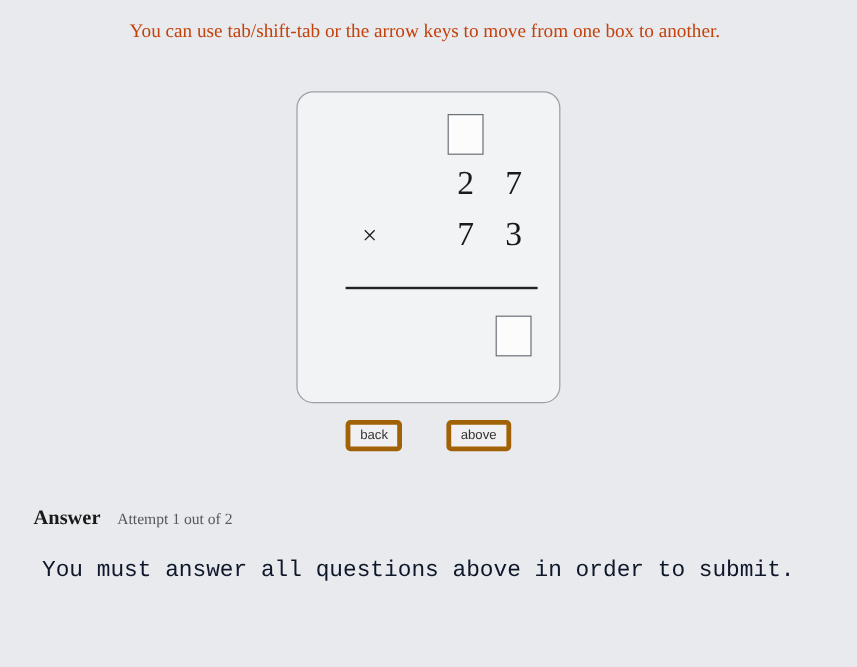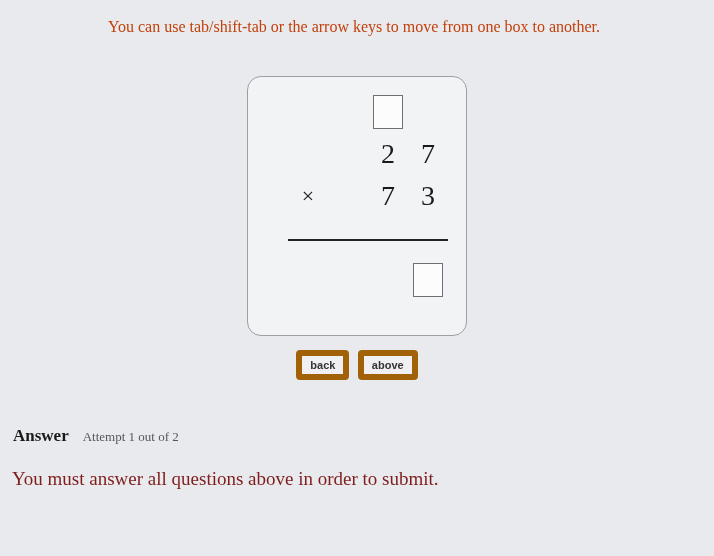--- a/index.html
+++ b/index.html
@@ -68,49 +68,48 @@
     margin-top: 4px;
   }
   .nav-buttons {
     margin-top: 14px;
     text-align: center;
     font-family: Arial, Helvetica, sans-serif;
   }
   .nav-buttons button {
     font-size: 11px;
     padding: 3px 8px;
-    margin: 0 2px;
-    border: 6px solid #a16207;
+    margin: 0 16px;
+    border: 4px solid #a16207;
     border-radius: 4px;
     background: #f0f0f2;
     cursor: pointer;
     color: #333;
-    font-weight: bold;
   }
   .answer-section {
     margin-top: 46px;
-    padding-left: 13px;
+    padding-left: 28px;
   }
   .answer-label {
     font-weight: bold;
     font-size: 17px;
     font-family: Georgia, serif;
   }
   .attempt {
     font-size: 13px;
     color: #55585c;
     margin-left: 10px;
     font-family: Georgia, serif;
   }
   .must-answer {
     margin-top: 22px;
-    padding-left: 12px;
+    padding-left: 35px;
     font-size: 19px;
-    font-family: Liberation Serif, serif;
-    color: #7f1d1d;
+    font-family: Liberation Mono, monospace;
+    color: #0f172a;
   }
 </style>
 </head>
 <body>
 
 <div class="instruction">You can use tab/shift-tab or the arrow keys to move from one box to another.</div>
 
 <div class="work-area">
   <div class="problem-card">
     <div class="grid">

